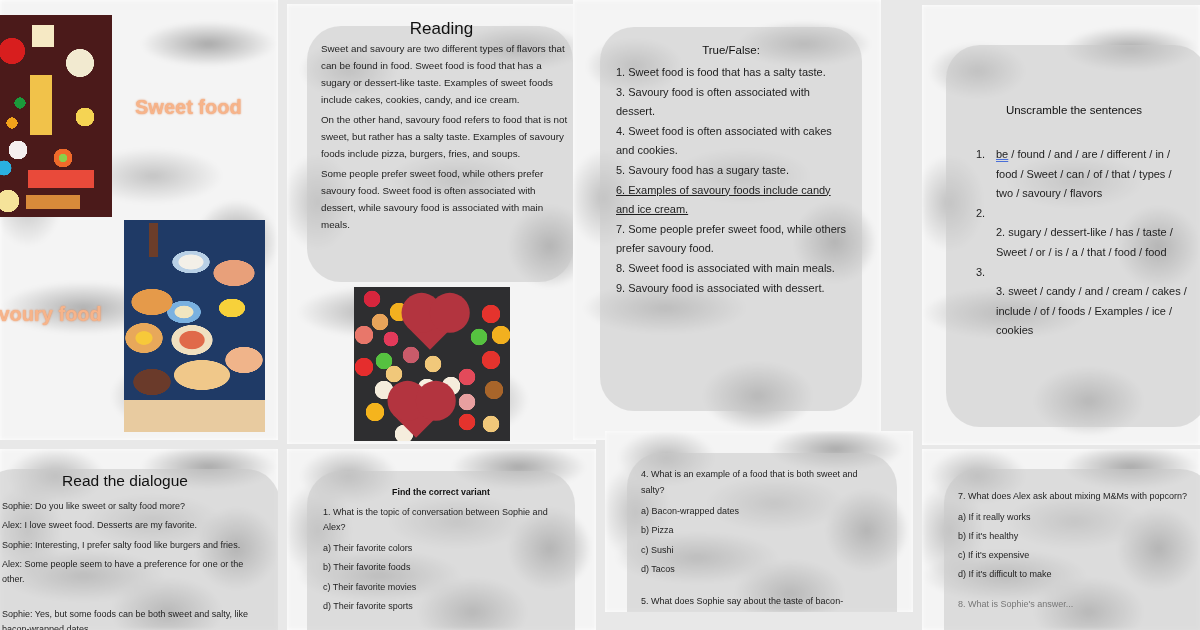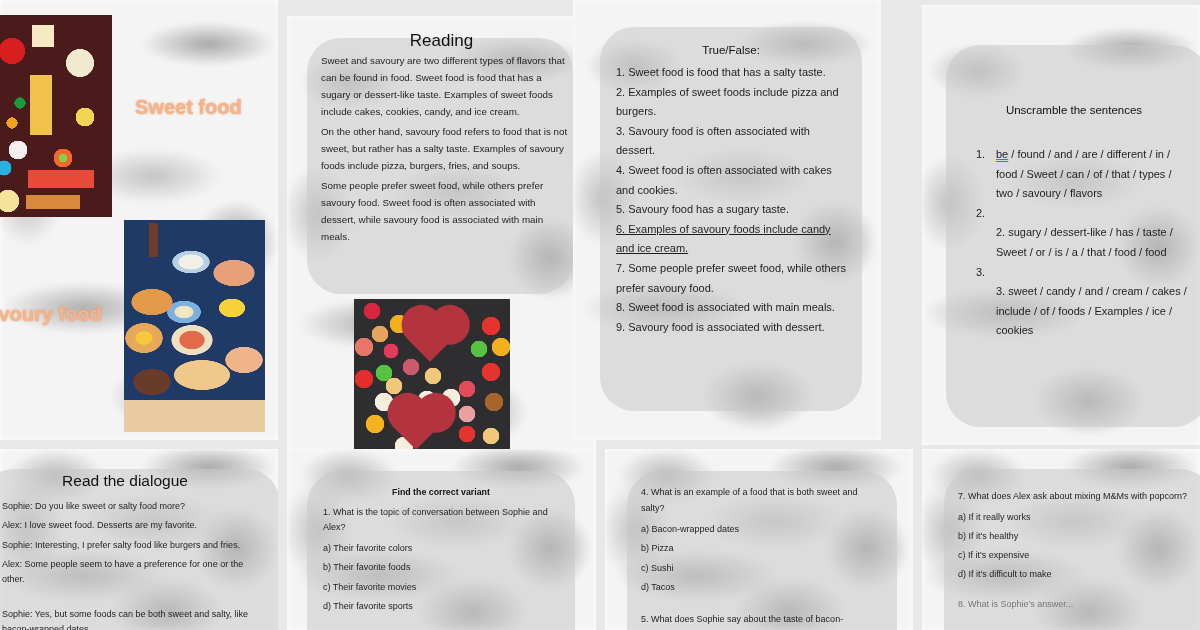--- a/index.html
+++ b/index.html
@@ -30,26 +30,26 @@
     background: rgba(200,200,200,0.55);
     border-radius: 34px;
     padding: 12px 16px;
   }
   .card-title { text-align: center; color: #111; }
   .txt { font-size: 10.4px; line-height: 19.5px; color: #1e1e1e; }
   .sm { font-size: 9px; line-height: 19.3px; color: #1e1e1e; }
 
   
   #p1 { left: 0;    top: 0;   width: 278px; height: 440px; }
-  #p2 { left: 287px; top: 16px;  width: 309px; height: 440px; }
+  #p2 { left: 287px; top: 4px;  width: 309px; height: 440px; }
   #p3 { left: 573px; top: 0;  width: 308px; height: 440px; }
   #p4 { left: 922px; top: 5px;  width: 278px; height: 440px; }
   #p5 { left: 0;    top: 449px; width: 278px; height: 181px; }
   #p6 { left: 287px; top: 449px; width: 309px; height: 181px; }
-  #p7 { left: 605px; top: 449px; width: 308px; height: 181px; }
+  #p7 { left: 605px; top: 431px; width: 308px; height: 181px; }
   #p8 { left: 922px; top: 449px; width: 278px; height: 181px; }
 
   
   .sweet-img {
     position: absolute; left: 0; top: 15px; width: 112px; height: 202px;
     background:
       radial-gradient(circle 14px at 12px 36px, #d81e1e 0 92%, transparent 95%),
       radial-gradient(circle 15px at 80px 48px, #f2ead0 0 92%, transparent 95%),
       radial-gradient(circle 4px at 80px 48px, #c41a1a 0 90%, transparent 95%),
       radial-gradient(circle 10px at 85px 102px, #f5d453 0 92%, transparent 95%),
@@ -156,21 +156,20 @@
     <div class="heart" style="left:60px; top:24px; width:32px; height:32px;"></div>
     <div class="heart" style="left:46px; top:112px; width:32px; height:32px;"></div>
   </div>
 </div>
 
 <div class="page" id="p3">
   <div class="bg"></div>
   <div class="card" style="left:27px; top:27px; width:262px; height:384px; padding:14px 16px;">
     <div class="card-title" style="font-size:11.5px; line-height:18px; margin-bottom:4px;">True/False:</div>
     <div class="txt" style="font-size:11px; line-height:19.6px;">1. Sweet food is food that has a salty taste.</div>
-    <div class="txt" style="font-size:11px; line-height:19.6px;">2. Examples of sweet foods include pizza and burgers.</div>
     <div class="txt" style="font-size:11px; line-height:19.6px;">3. Savoury food is often associated with dessert.</div>
     <div class="txt" style="font-size:11px; line-height:19.6px;">4. Sweet food is often associated with cakes and cookies.</div>
     <div class="txt" style="font-size:11px; line-height:19.6px;">5. Savoury food has a sugary taste.</div>
     <div class="txt" style="font-size:11px; line-height:19.6px;text-decoration:underline;">6. Examples of savoury foods include candy and ice cream.</div>
     <div class="txt" style="font-size:11px; line-height:19.6px;">7. Some people prefer sweet food, while others prefer savoury food.</div>
     <div class="txt" style="font-size:11px; line-height:19.6px;">8. Sweet food is associated with main meals.</div>
     <div class="txt" style="font-size:11px; line-height:19.6px;">9. Savoury food is associated with dessert.</div>
   </div>
 </div>
 

